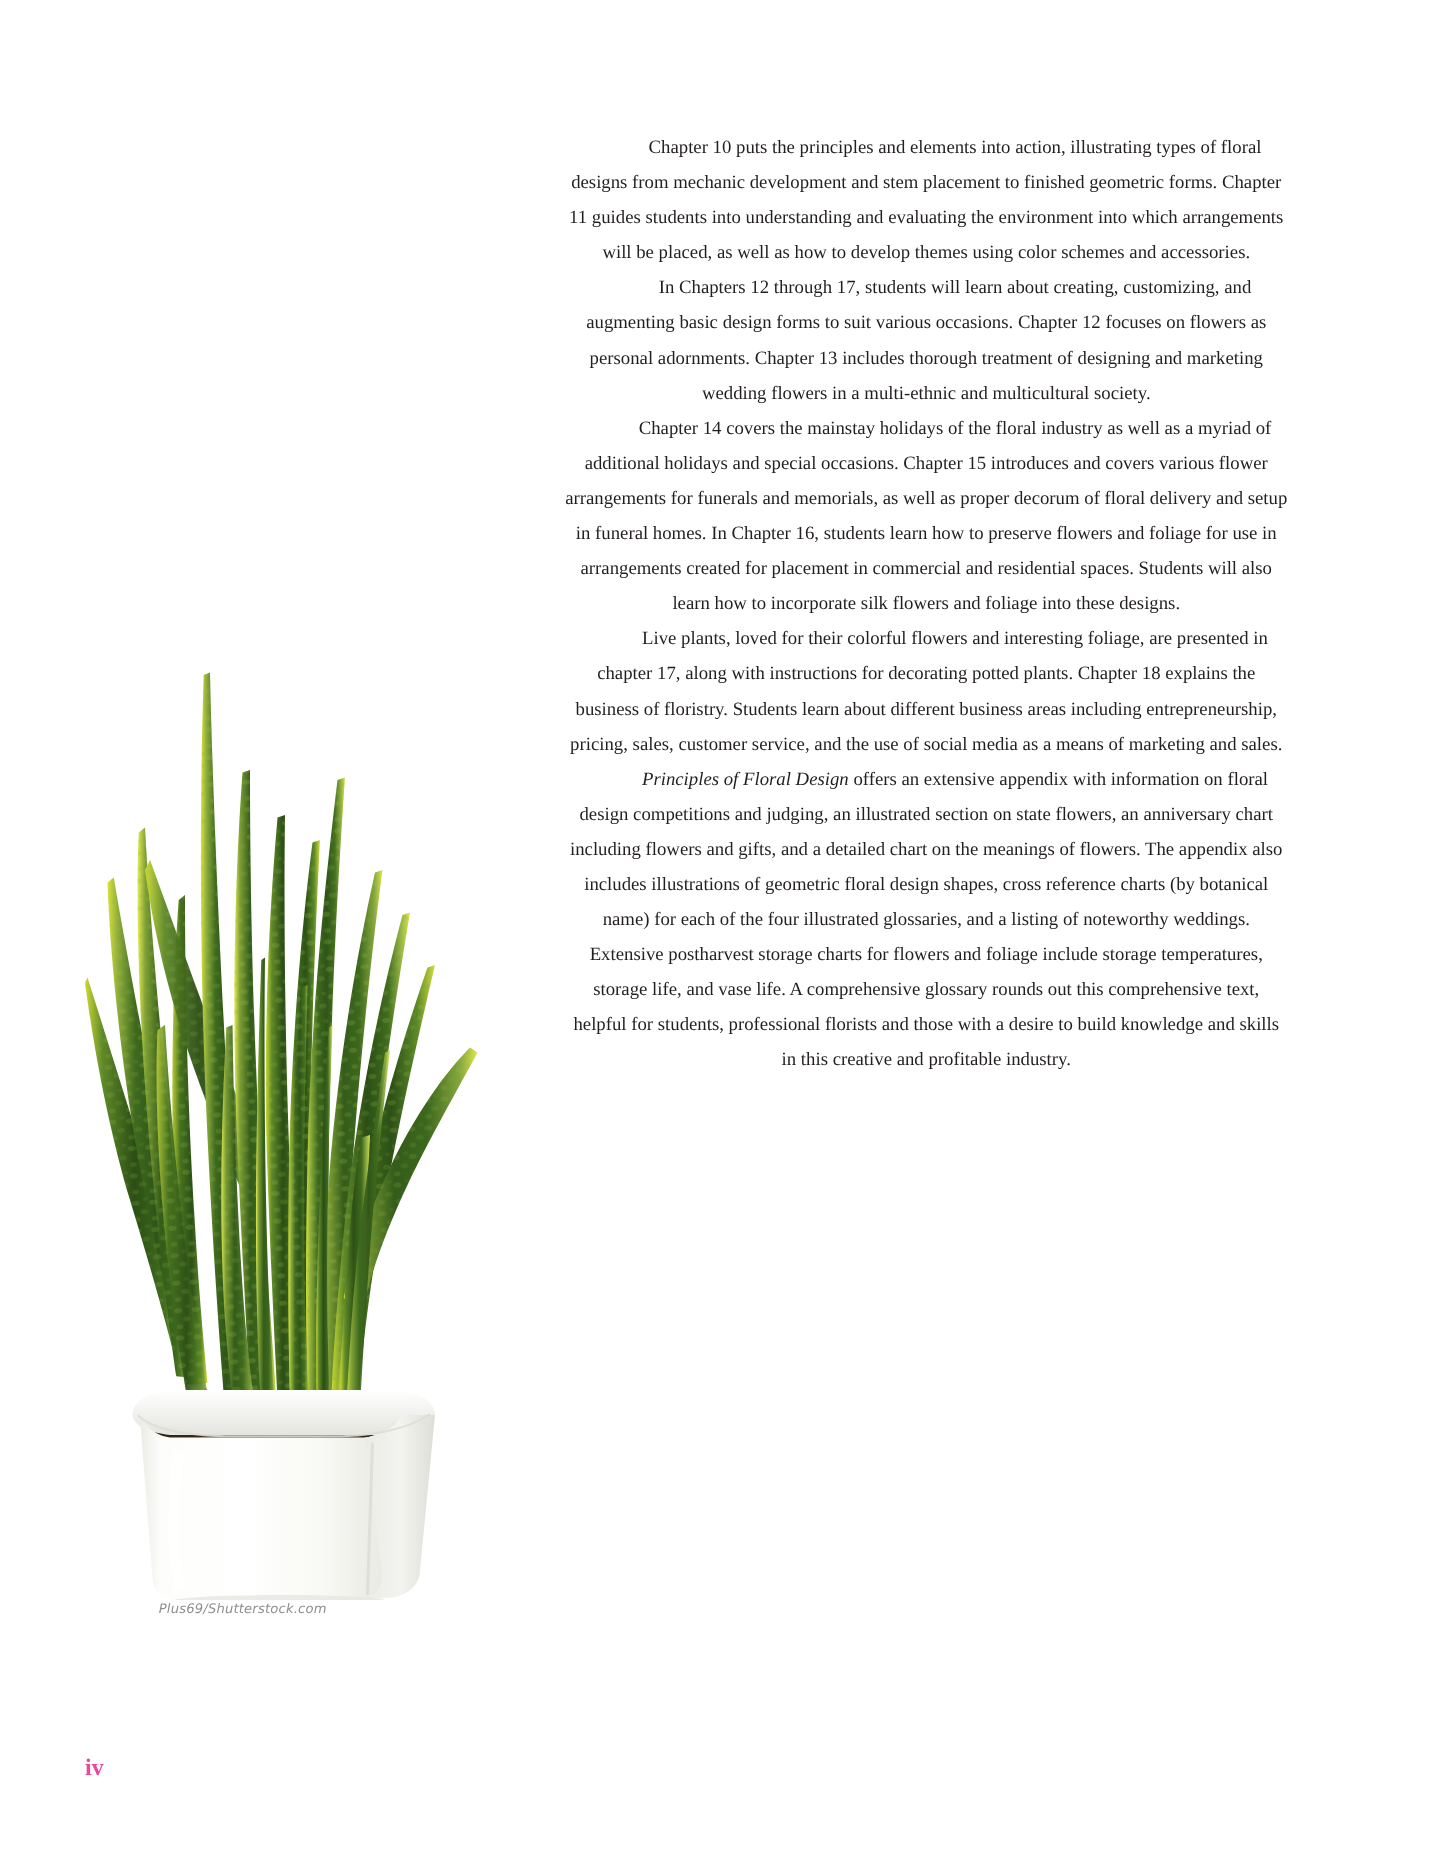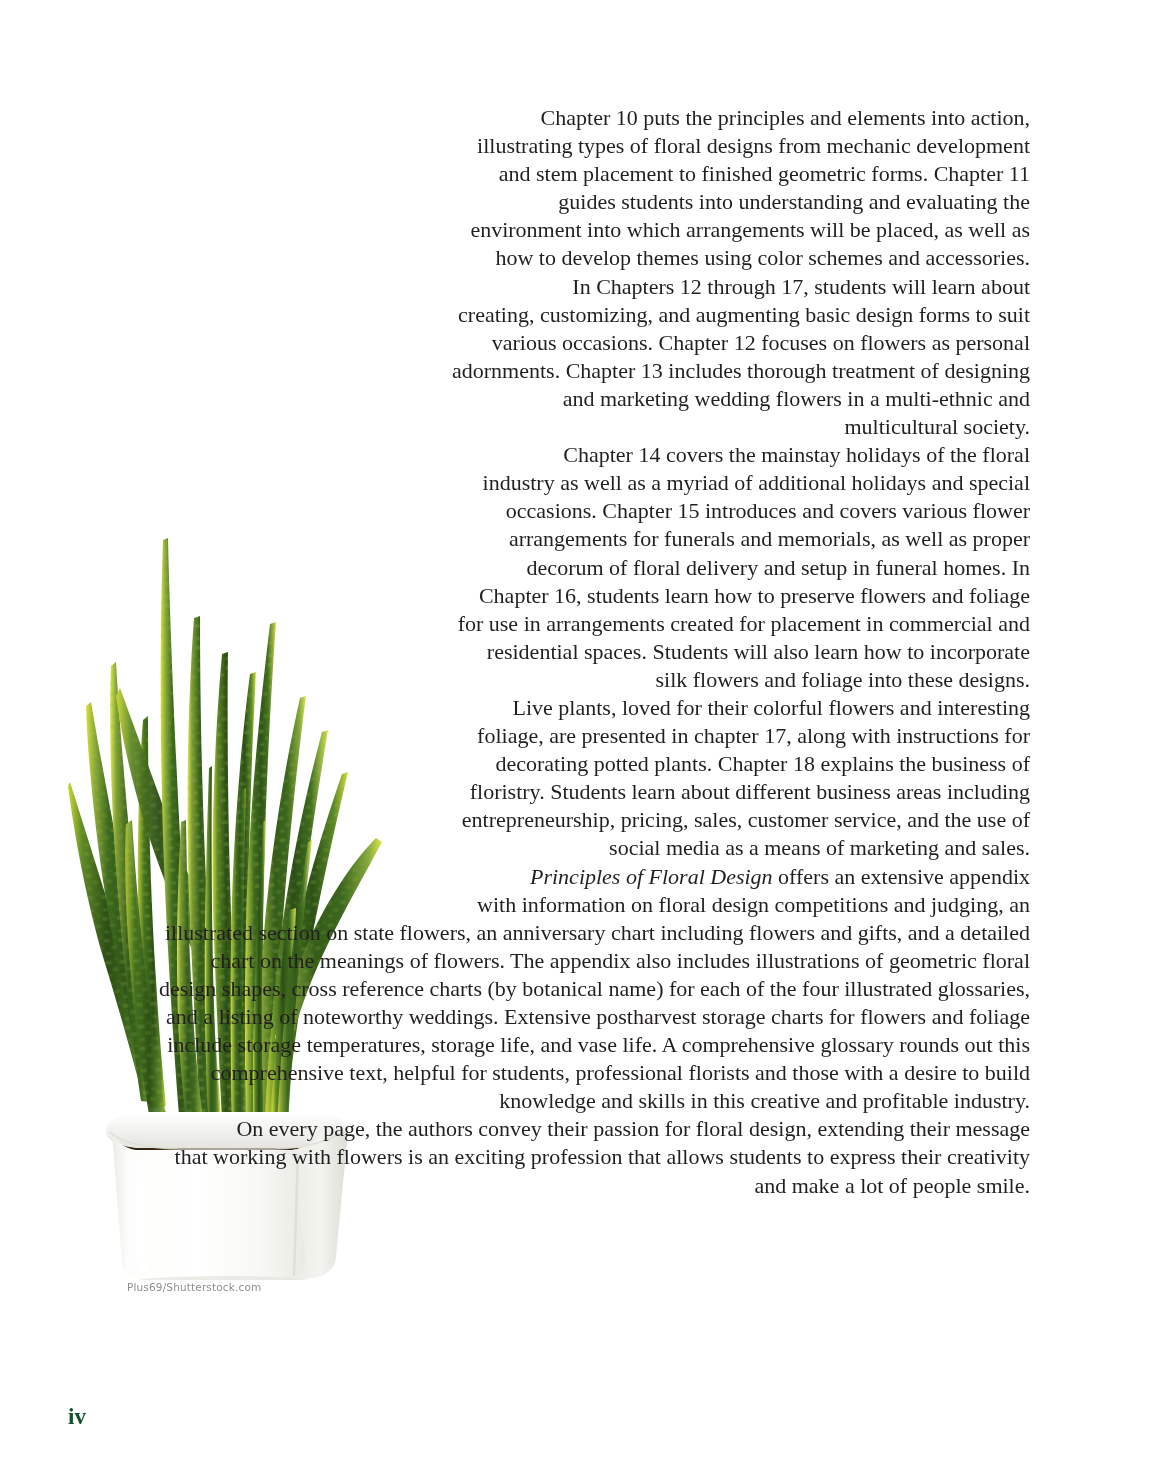--- a/index.html
+++ b/index.html
@@ -17,23 +17,23 @@
     font-family: "Liberation Serif", "DejaVu Serif", serif;
     color: #231f20;
   }
 
   
   .body-text {
     position: absolute;
     left: 156px;
     top: 104px;
     width: 874px;
-    font-size: 22px;
+    font-size: 15px;
     line-height: 28.1px;
-    text-align: right;
+    text-align: center;
     color: #231f20;
     -webkit-font-smoothing: antialiased;
   }
   .body-text p {
     margin: 0;
     text-indent: 46px;
     hyphens: none;
   }
   .body-text em { }
 
@@ -45,24 +45,24 @@
     shape-outside: inset(0 0 0 0);
     margin: 0;
     padding: 0;
   }
 
   
   .folio {
     position: absolute;
     left: 68px;
     top: 1404px;
-    font-size: 23px;
+    font-size: 19px;
     font-weight: bold;
     letter-spacing: 0.2px;
-    color: #14532d;
+    color: #ec4899;
     text-align: center;
   }
 
   
   .photo {
     position: absolute;
     left: 60px;
     top: 520px;
     width: 330px;
     height: 760px;
@@ -71,20 +71,21 @@
 
   .credit {
     position: absolute;
     left: 127px;
     top: 1281px;
     font-family: "DejaVu Sans", "Liberation Sans", sans-serif;
     font-size: 10.5px;
     letter-spacing: 0.15px;
     color: #8d8f90;
     white-space: nowrap;
+    font-style: italic;
   }
 </style>
 </head>
 <body>
 
 <div class="page">
 
   <div class="photo">
     <svg viewBox="0 0 330 760" xmlns="http://www.w3.org/2000/svg" aria-label="Potted snake plant">
       <defs>
@@ -279,18 +280,17 @@
 
   <div class="body-text">
 
     <div class="wrap-shape"></div>
 
     <p>Chapter 10 puts the principles and elements into action, illustrating types of floral designs from mechanic development and stem placement to finished geometric forms. Chapter 11 guides students into understanding and evaluating the environment into which arrangements will be placed, as well as how to develop themes using color schemes and accessories.</p>
     <p>In Chapters 12 through 17, students will learn about creating, customizing, and augmenting basic design forms to suit various occasions. Chapter 12 focuses on flowers as personal adornments. Chapter 13 includes thorough treatment of designing and marketing wedding flowers in a multi-ethnic and multicultural society.</p>
     <p>Chapter 14 covers the mainstay holidays of the floral industry as well as a myriad of additional holidays and special occasions. Chapter 15 introduces and covers various flower arrangements for funerals and memorials, as well as proper decorum of floral delivery and setup in funeral homes. In Chapter 16, students learn how to preserve flowers and foliage for use in arrangements created for placement in commercial and residential spaces. Students will also learn how to incorporate silk flowers and foliage into these designs.</p>
     <p>Live plants, loved for their colorful flowers and interesting foliage, are presented in chapter 17, along with instructions for decorating potted plants. Chapter 18 explains the business of floristry. Students learn about different business areas including entrepreneurship, pricing, sales, customer service, and the use of social media as a means of marketing and sales.</p>
     <p><em>Principles of Floral Design</em><span> offers an extensive appendix with information on floral design competitions and judging, an illustrated section on state flowers, an anniversary chart including flowers and gifts, and a detailed chart on the meanings of flowers. The appendix also includes illustrations of geometric floral design shapes, cross reference charts (by botanical name) for each of the four illustrated glossaries, and a listing of noteworthy weddings. Extensive postharvest storage charts for flowers and foliage include storage temperatures, storage life, and vase life. A comprehensive glossary rounds out this comprehensive text, helpful for students, professional florists and those with a desire to build knowledge and skills in this creative and profitable industry.</span></p>
-    <p>On every page, the authors convey their passion for floral design, extending their message that working with flowers is an exciting profession that allows students to express their creativity and make a lot of people smile.</p>
   </div>
 
   <div class="folio">iv</div>
 
 </div>
 
 </body></html>

